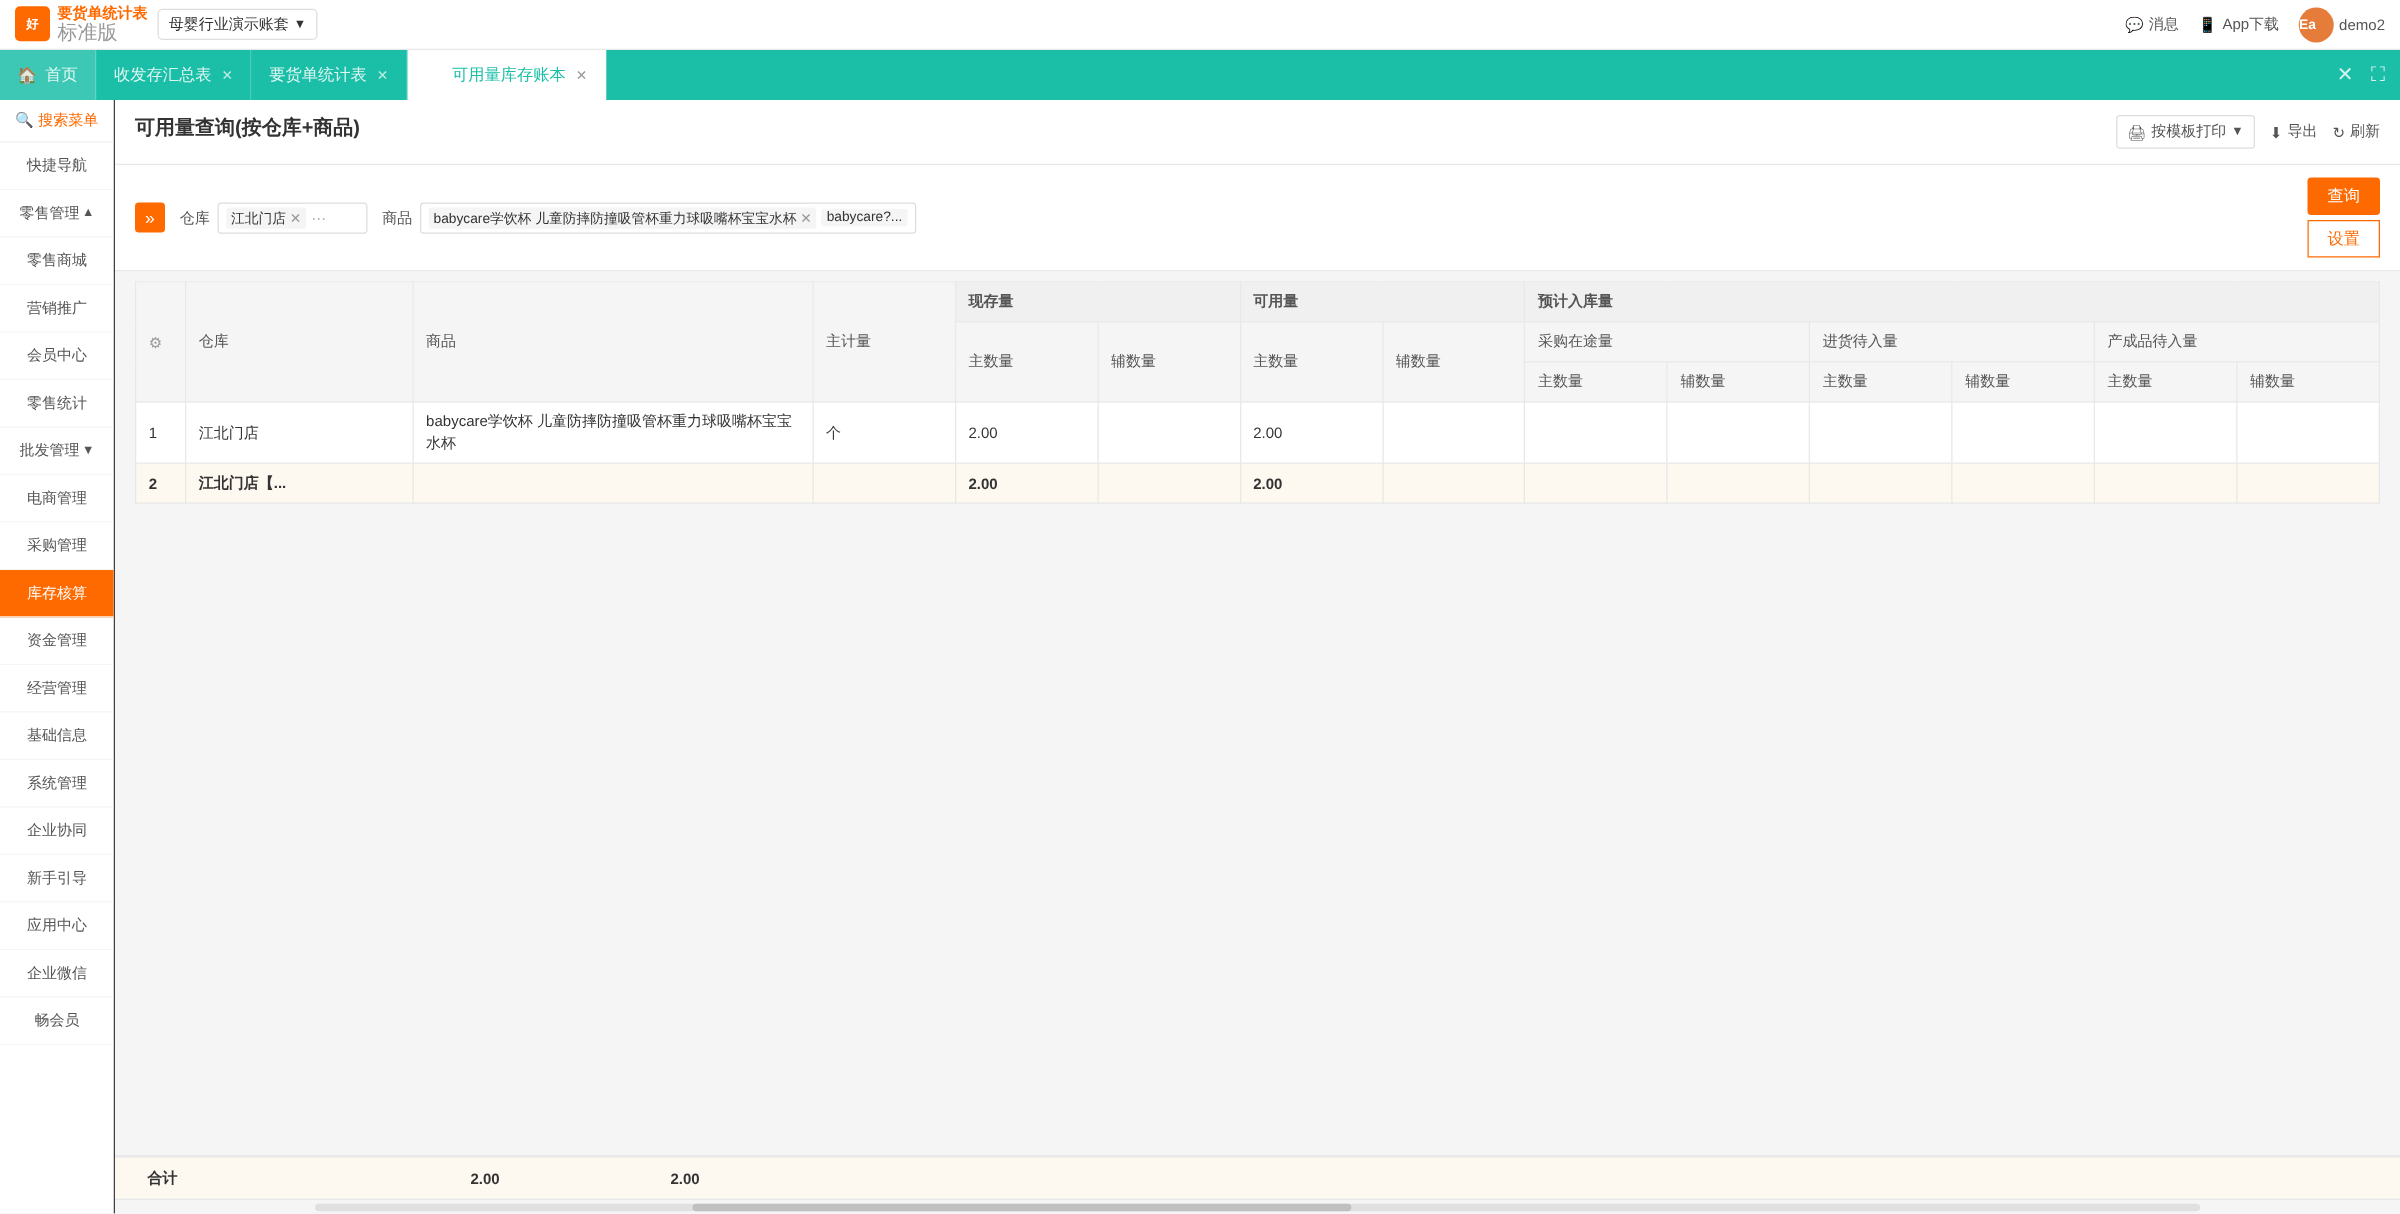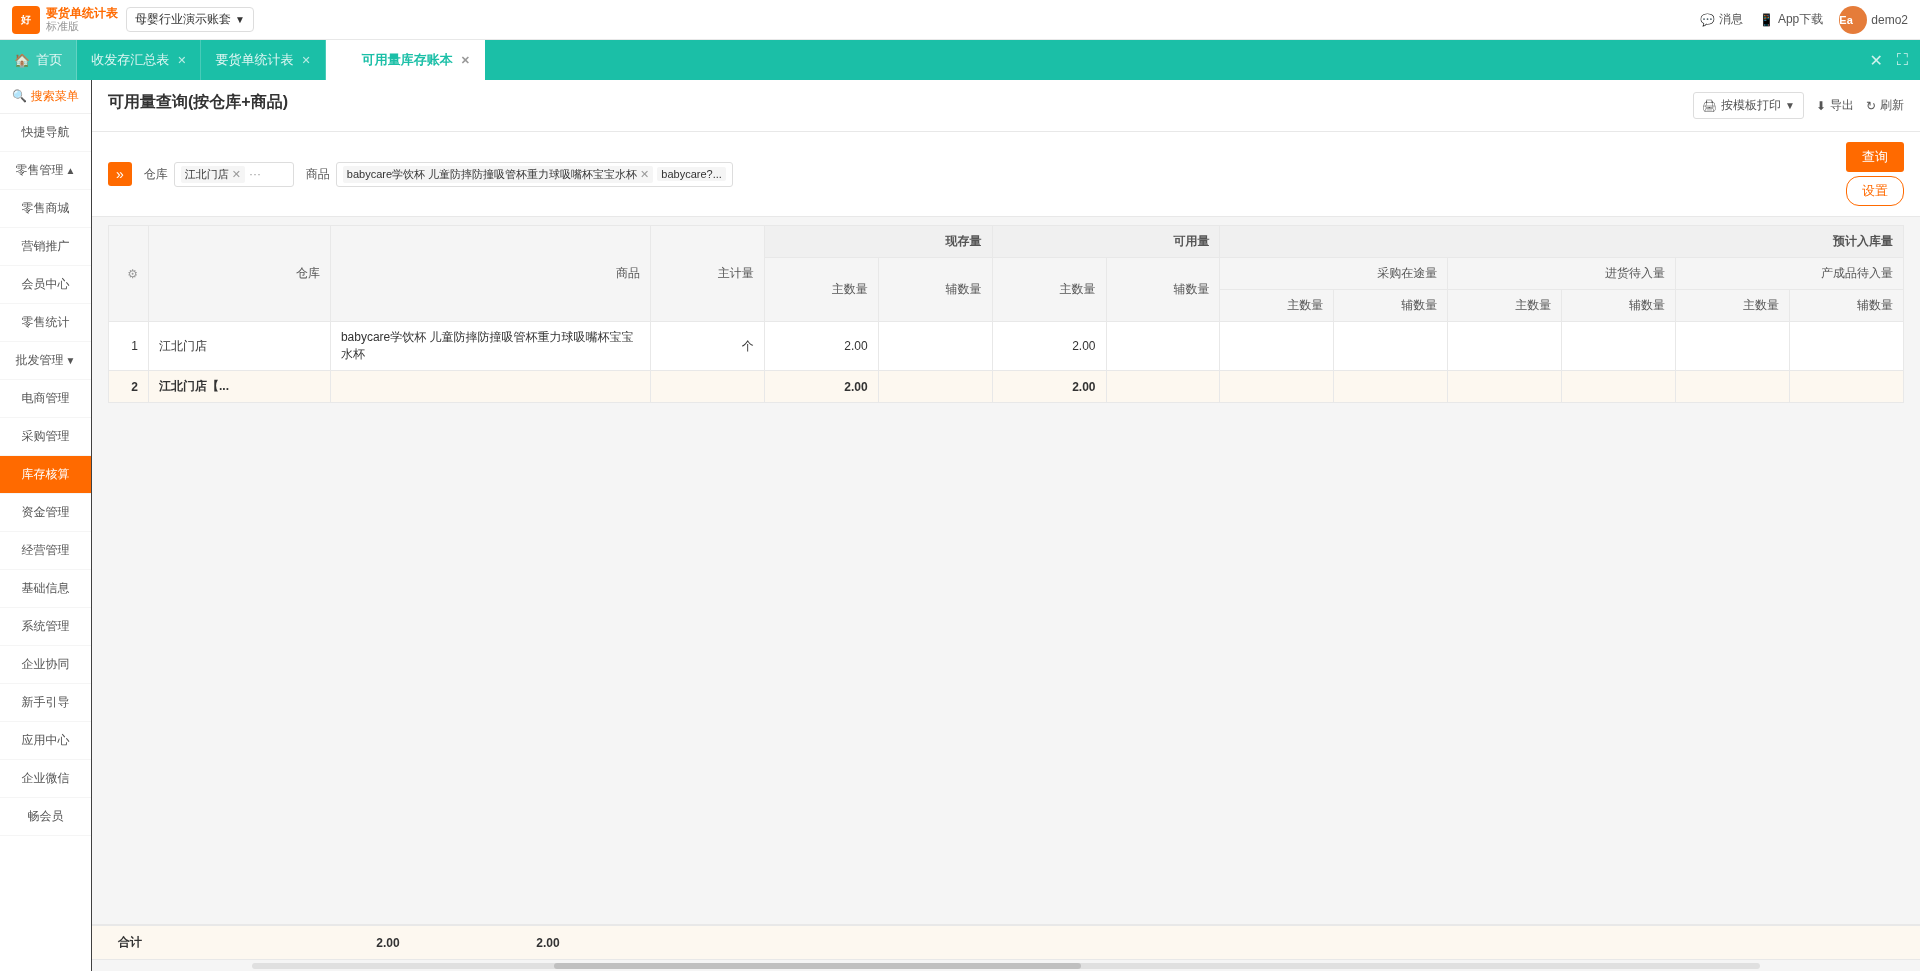--- a/index.html
+++ b/index.html
@@ -90,21 +90,21 @@
       cursor: pointer;
       font-size: 13px;
       color: rgba(255,255,255,0.85);
       gap: 6px;
       border-right: 1px solid rgba(255,255,255,0.2);
       white-space: nowrap;
     }
     .nav-tab.active {
       background: #fff;
       color: #1bbfa7;
-      font-weight: 700;
+      font-weight: 400;
       padding-left: 36px;
     }
     .nav-tab .close-x {
       font-size: 11px;
       color: rgba(255,255,255,0.7);
       margin-left: 2px;
     }
     .nav-tab.active .close-x {
       color: #999;
     }
@@ -304,21 +304,21 @@
       border: none;
       border-radius: 3px;
       padding: 6px 16px;
       cursor: pointer;
       font-size: 13px;
     }
     .btn-settings {
       background: #fff;
       color: #ff6a00;
       border: 1px solid #ff6a00;
-      border-radius: 13px;
+      border-radius: 0;
       padding: 5px 14px;
       cursor: pointer;
       font-size: 13px;
     }
     .filter-actions {
       margin-left: auto;
       display: flex;
       flex-direction: column;
       gap: 4px;
     }
@@ -331,21 +331,21 @@
     }
     .data-table {
       width: 100%;
       border-collapse: collapse;
       background: #fff;
       font-size: 12px;
     }
     .data-table th, .data-table td {
       border: 1px solid #e8e8e8;
       padding: 7px 10px;
-      text-align: right;
+      text-align: left;
     }
     .data-table th {
       background: #f5f5f5;
       color: #555;
       font-weight: 500;
     }
     .data-table .th-main {
       background: #f0f0f0;
       font-weight: 600;
     }
@@ -405,21 +405,21 @@
   </style>
 </head>
 <body>
 
 <div class="top-bar">
   <div class="top-bar-left">
     <div class="logo-area">
       <div class="logo-icon">好</div>
       <div style="display:flex;flex-direction:column;line-height:1.2;">
         <span style="font-size:12px;color:#ff6a00;font-weight:600;">要货单统计表</span>
-        <span style="font-size:11px;color:#999;">标准版</span>
+        <span style="font-size:16px;color:#999;">标准版</span>
       </div>
     </div>
     <div class="industry-selector">
       <span>母婴行业演示账套</span>
       <span style="font-size:10px;">▼</span>
     </div>
   </div>
   <div class="top-bar-right">
     <div class="action-item">
       <span>💬</span>

